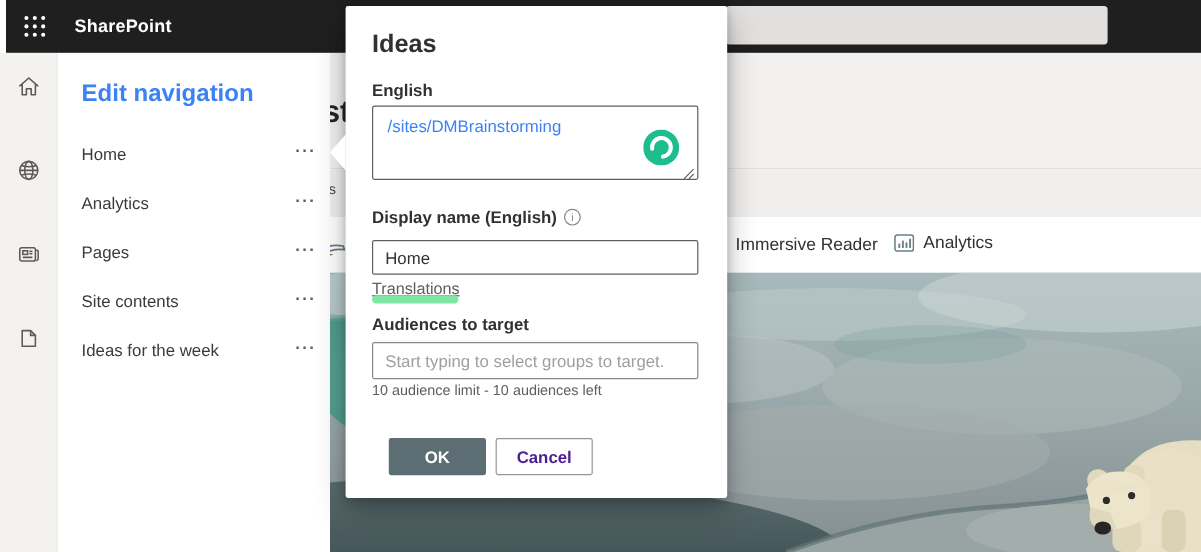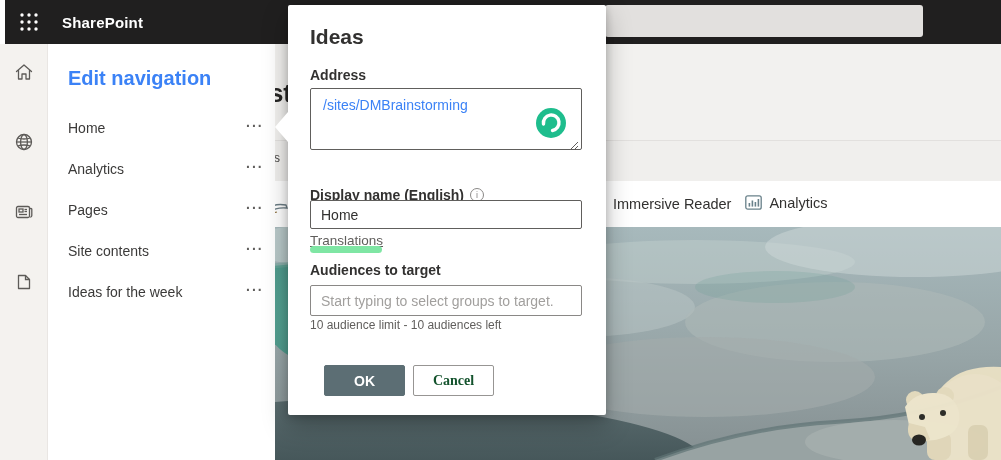--- a/index.html
+++ b/index.html
@@ -42,38 +42,38 @@
   .nav-more { position:absolute; left:178px; top:-6px; width:24px; height:20px; color:#605e5c; font-size:14px; font-weight:700; letter-spacing:2px; cursor:pointer; }
 
   
   .dialog { position:absolute; left:288px; top:5px; width:318px; height:410px; background:#fff; border-radius:2px;
             box-shadow:0 10px 26px rgba(0,0,0,.26), 0 2px 8px rgba(0,0,0,.2); z-index:10; }
   .beak { position:absolute; left:275px; top:112px; width:0; height:0; border-top:15px solid transparent;
           border-bottom:15px solid transparent; border-right:13px solid #ffffff; z-index:11; }
   .dlg-title { position:absolute; left:22px; top:20px; font-size:21px; font-weight:700; color:#323130; }
   .dlg-label { position:absolute; left:22px; font-size:14px; font-weight:700; color:#323130; }
   .lbl-address { top:62px; }
-  .lbl-display { top:182px; display:flex; align-items:center; gap:6px; }
+  .lbl-display { top:168px; display:flex; align-items:center; gap:6px; }
   .lbl-audience { top:257px; }
   .dlg-textarea { position:absolute; left:22px; top:83px; width:272px; height:62px; border:1px solid #605e5c; border-radius:2px;
                   font-family:"Liberation Sans",sans-serif; font-size:14px; color:#3b82f6; padding:8px 12px; resize:none; background:#fff; }
   .spinner { position:absolute; left:248px; top:103px; width:30px; height:30px; }
   .grip { position:absolute; left:280px; top:132px; }
   .dlg-input { position:absolute; left:22px; width:272px; border-radius:2px; font-family:"Liberation Sans",sans-serif;
                font-size:14px; color:#323130; padding:0 10px; background:#fff; }
   .inp-display { top:195px; height:29px; border:1px solid #605e5c; }
   .inp-audience { top:280px; height:31px; border:1px solid #8a8886; }
   .inp-audience::placeholder { color:#a19f9d; opacity:1; }
   .translations { position:absolute; left:22px; top:228px; font-size:13.5px; color:#5f5d5b; text-decoration:underline; cursor:pointer; }
   .green-underline { position:absolute; left:22px; top:241px; width:72px; height:7px; background:#7fe6a4; border-radius:4px; }
   .dlg-helper { position:absolute; left:22px; top:313px; font-size:12px; color:#605e5c; }
   .btn { position:absolute; top:360px; height:31px; width:81px; border-radius:2px; font-family:"Liberation Sans",sans-serif;
          font-size:14px; font-weight:700; cursor:pointer;margin-left:14px; }
   .btn-ok { left:22px; background:#5c6e74; border:1px solid #5c6e74; color:#ffffff; }
-  .btn-cancel { left:111px; background:#ffffff; border:1px solid #979593; color:#14532d;font-family:Liberation Serif, serif; }
+  .btn-cancel { left:111px; background:#ffffff; border:1px solid #979593; color:#4c1d95; }
   .info-icon { display:inline-flex; width:14px; height:14px; border:1px solid #8a8886; border-radius:50%; color:#8a8886;
                font-size:9px; font-weight:400; align-items:center; justify-content:center; font-style:normal; }
 </style>
 </head>
 <body>
 
 <div id="screen">
 
   <div class="band-header"></div>
   <div class="band-divider"></div>
@@ -229,21 +229,21 @@
       <span>Ideas for the week</span>
       <span class="nav-more">...</span>
     </div>
   </div>
 
   <div class="beak"></div>
 
   <div class="dialog">
     <div class="dlg-title">Ideas</div>
 
-    <div class="dlg-label lbl-address">Address</div>
+    <div class="dlg-label lbl-address">English</div>
     <textarea class="dlg-textarea" spellcheck="false" style="">/sites/DMBrainstorming</textarea>
     <div class="spinner">
       <svg width="30" height="30" viewBox="0 0 30 30">
         <circle cx="15" cy="15" r="15" fill="#1ebd8d"></circle>
         <path d="M7.5 16 A 7.8 7.8 0 1 1 16.5 22.5" fill="none" stroke="#ffffff" stroke-width="3.4" stroke-linecap="round"></path>
       </svg>
     </div>
     <div class="grip">
       <svg width="11" height="11" viewBox="0 0 11 11">
           <line x1="2" y1="10" x2="10" y2="2" stroke="#605e5c" stroke-width="1"></line>

